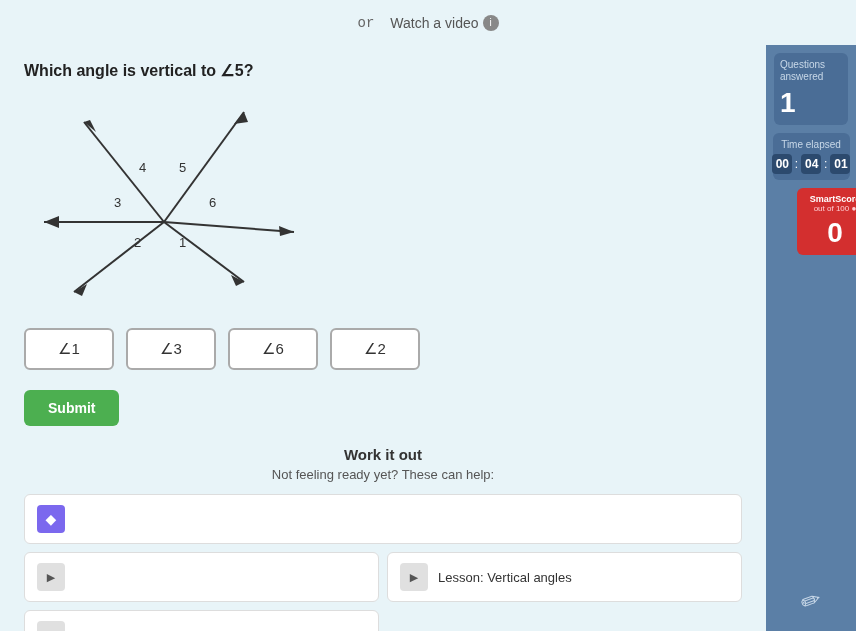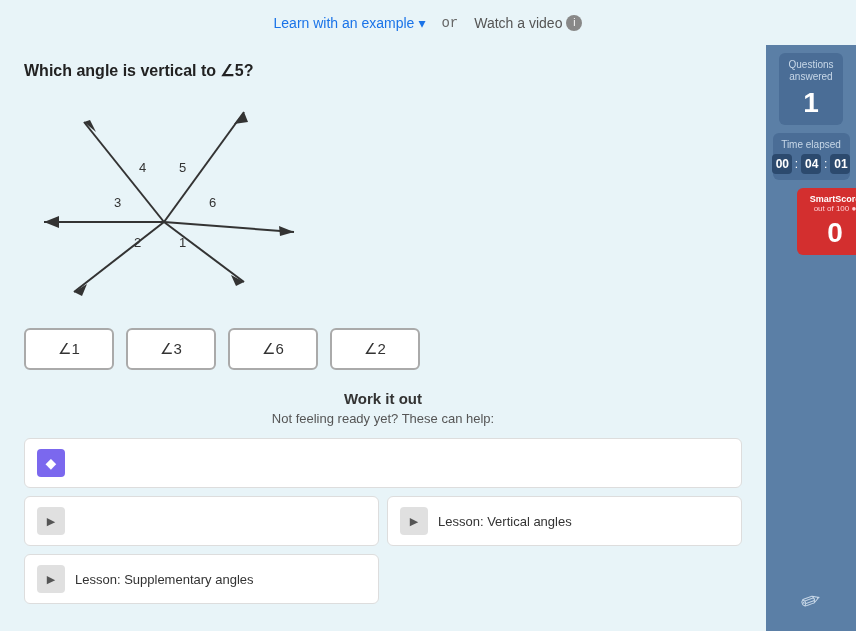--- a/index.html
+++ b/index.html
@@ -180,23 +180,23 @@
       background: #5b7fa6;
       display: flex;
       flex-direction: column;
       align-items: center;
       padding: 8px 6px;
       gap: 8px;
     }
     .sidebar-card {
       background: #4a6d96;
       border-radius: 6px;
-      width: 64px;
+      width: 74px;
       padding: 6px;
-      text-align: center;
+      text-align: left;
       color: white;
     }
     .sidebar-label {
       font-size: 10px;
       color: #c8d8e8;
       line-height: 1.2;
       margin-bottom: 4px;
     }
     .sidebar-number {
       font-size: 28px;
@@ -270,24 +270,20 @@
     
     .diagram-svg {
       width: 280px;
       height: 220px;
     }
   </style>
 </head>
 <body>
 
 <div class="top-bar">
-  <div class="learn-example">
-    <span>Learn with an example</span>
-    <span>▾</span>
-  </div>
   <span class="or-text">or</span>
   <div class="watch-video">
     <span>Watch a video</span>
     <span class="info-icon">i</span>
   </div>
 </div>
 
 <div class="main-content">
 
   <div class="left-panel">
@@ -328,20 +324,21 @@
 
     
     <div class="answer-choices">
       <button class="answer-btn">∠1</button>
       <button class="answer-btn">∠3</button>
       <button class="answer-btn">∠6</button>
       <button class="answer-btn">∠2</button>
     </div>
 
     
+    <button class="submit-btn">Submit</button>
 
     
     <div class="work-it-out">
       <div class="work-it-out-title">Work it out</div>
       <div class="not-ready">Not feeling ready yet? These can help:</div>
 
       <div class="resources-grid">
 
         <div class="resource-item resource-item-wide">
           <div class="resource-icon icon-diamond">◆</div>

